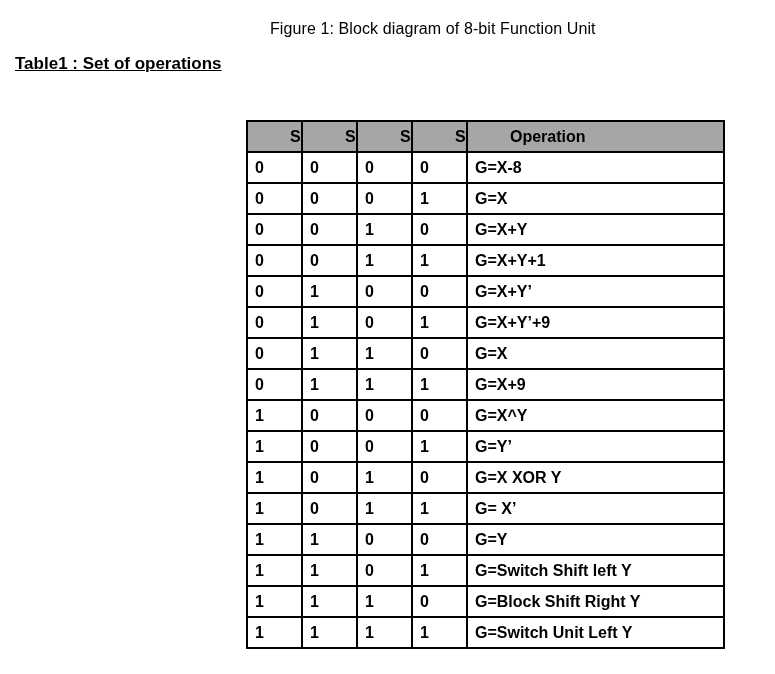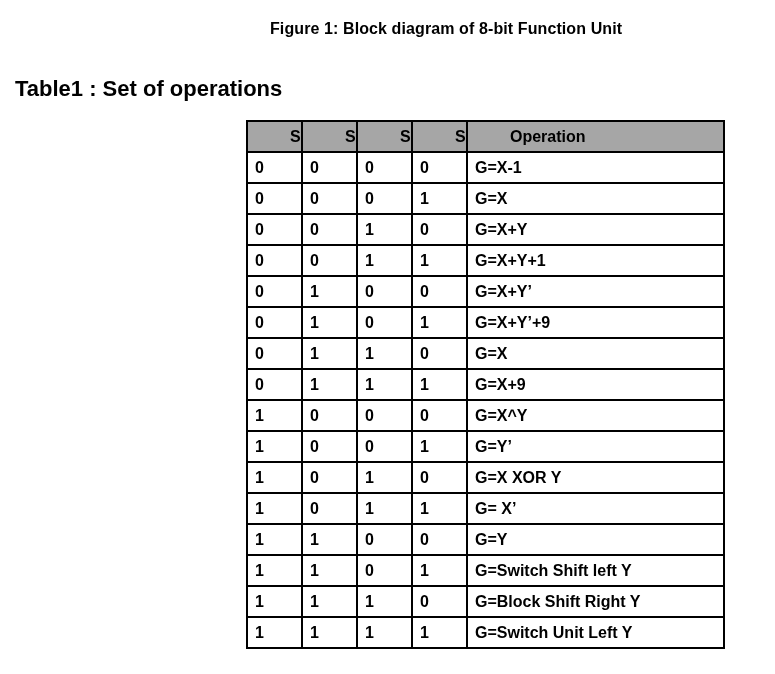--- a/index.html
+++ b/index.html
@@ -13,31 +13,32 @@
     font-family: "Liberation Sans", sans-serif;
     position: relative;
     color: #000000;
     overflow: hidden;
   }
   .figure-caption {
     position: absolute;
     left: 270px;
     top: 20px;
     font-size: 16px;
-    font-weight: bold;
+    font-weight: normal;
     white-space: nowrap;
     letter-spacing: 0.1px;
   }
   .table-heading {
     position: absolute;
     left: 15px;
-    top: 76px;
-    font-size: 22px;
+    top: 54px;
+    font-size: 17px;
     font-weight: bold;
     white-space: nowrap;
+    text-decoration: underline;
   }
   table.ops {
     position: absolute;
     left: 246px;
     top: 120px;
     border-collapse: collapse;
     table-layout: fixed;
     width: 477px;
   }
   table.ops th,
@@ -82,21 +83,21 @@
         <th>S0</th>
         <th>Operation</th>
       </tr>
     </thead>
   <tbody>
       <tr>
         <td>0</td>
         <td>0</td>
         <td>0</td>
         <td>0</td>
-        <td>G=X-1</td>
+        <td>G=X-8</td>
       </tr>
       <tr>
         <td>0</td>
         <td>0</td>
         <td>0</td>
         <td>1</td>
         <td>G=X</td>
       </tr>
       <tr>
         <td>0</td>

